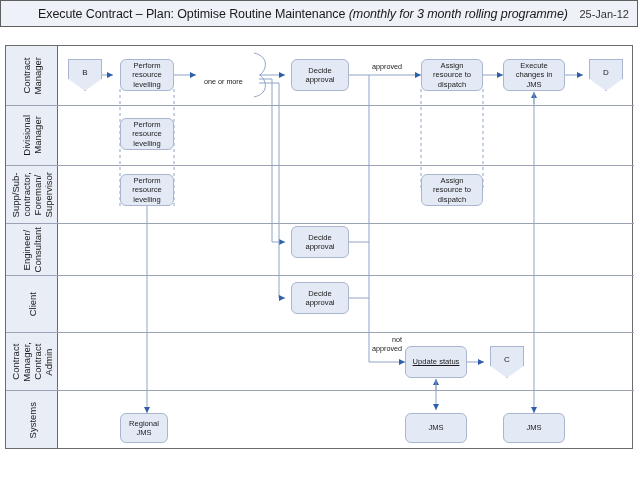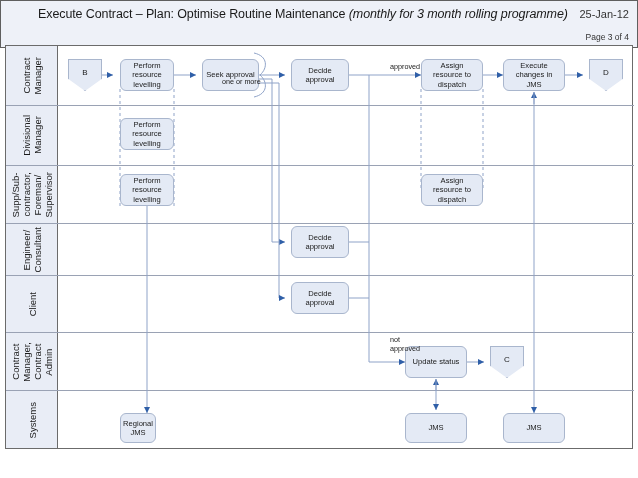--- a/index.html
+++ b/index.html
@@ -70,36 +70,33 @@
     background:#e4eaf5;border:1px solid #a9b6cd;
     clip-path:polygon(0 0,100% 0,100% 62%,50% 100%,0 62%);
     display:flex;align-items:flex-start;justify-content:center;
     font-size:8px;color:#1a1a1a;padding-top:8px;z-index:4;
   }
 
   
   .svg-layer{position:absolute;left:0;top:0;width:628px;height:404px;z-index:2;}
   .edge-label{
     position:absolute;font-size:7.2px;color:#1a1a1a;z-index:5;
-    white-space:pre;line-height:8.5px;margin-left:18px;
+    white-space:pre;line-height:8.5px;
   }
 </style>
 </head>
 <body>
 
 <div class="page">
 
   <div class="titlebar">
     <div class="title-text"><span>Execute Contract – Plan: Optimise Routine Maintenance </span><span class="ital">(monthly for 3 month rolling programme)</span></div>
     <div class="title-date">25-Jan-12</div>
   </div>
 
-  <div class="subbar">
-    <div class="page-num">Page 3 of 4</div>
-  </div>
 
   <div class="frame">
 
     <div class="lane-label-col"></div>
 
     <div class="lane" style="top:0px;height:60px;">
       <div class="lane-name">
           <span>Contract
 Manager</span>
         </div>
@@ -194,23 +191,20 @@
         <path d="M528,46 L528,367" marker-end="url(#ar)"></path>
       </g>
     </svg>
 
     <div class="pent" style="left:62px;top:13px;width:34px;height:32px;">
       <span>B</span>
     </div>
     <div class="node" style="left:114px;top:13px;width:54px;height:32px;">
       <span>Perform resource levelling</span>
     </div>
-    <div class="node" style="left:196px;top:13px;width:57px;height:32px;">
-      <span>Seek approval</span>
-    </div>
     <div class="node" style="left:285px;top:13px;width:58px;height:32px;">
       <span>Decide approval</span>
     </div>
     <div class="node" style="left:415px;top:13px;width:62px;height:32px;">
       <span>Assign resource to dispatch</span>
     </div>
     <div class="node" style="left:497px;top:13px;width:62px;height:32px;justify-content:center;">
       <span>Execute changes in JMS</span>
     </div>
     <div class="pent" style="left:583px;top:13px;width:34px;height:32px;">
@@ -229,36 +223,36 @@
     </div>
 
     <div class="node" style="left:285px;top:180px;width:58px;height:32px;">
       <span>Decide approval</span>
     </div>
 
     <div class="node" style="left:285px;top:236px;width:58px;height:32px;">
       <span>Decide approval</span>
     </div>
 
-    <div class="node" style="left:399px;top:300px;width:62px;height:32px;">
+    <div class="node" style="left:399px;top:300px;width:62px;height:32px;text-decoration:underline;">
       <span>Update status</span>
     </div>
     <div class="pent" style="left:484px;top:300px;width:34px;height:32px;">
       <span>C</span>
     </div>
 
-    <div class="node" style="left:114px;top:367px;width:36px;height:30px;">
+    <div class="node" style="left:114px;top:367px;width:48px;height:30px;">
       <span>Regional JMS</span>
     </div>
     <div class="node" style="left:399px;top:367px;width:62px;height:30px;">
       <span>JMS</span>
     </div>
     <div class="node" style="left:497px;top:367px;width:62px;height:30px;">
       <span>JMS</span>
     </div>
 
     <div class="edge-label" style="left:198px;top:32px;">one or more</div>
     <div class="edge-label" style="left:366px;top:17px;">approved</div>
-    <div class="edge-label" style="left:366px;top:290px;">not
+    <div class="edge-label" style="left:366px;top:290px;text-align:right;">not
 approved</div>
 
   </div>
 </div>
 
 </body></html>

